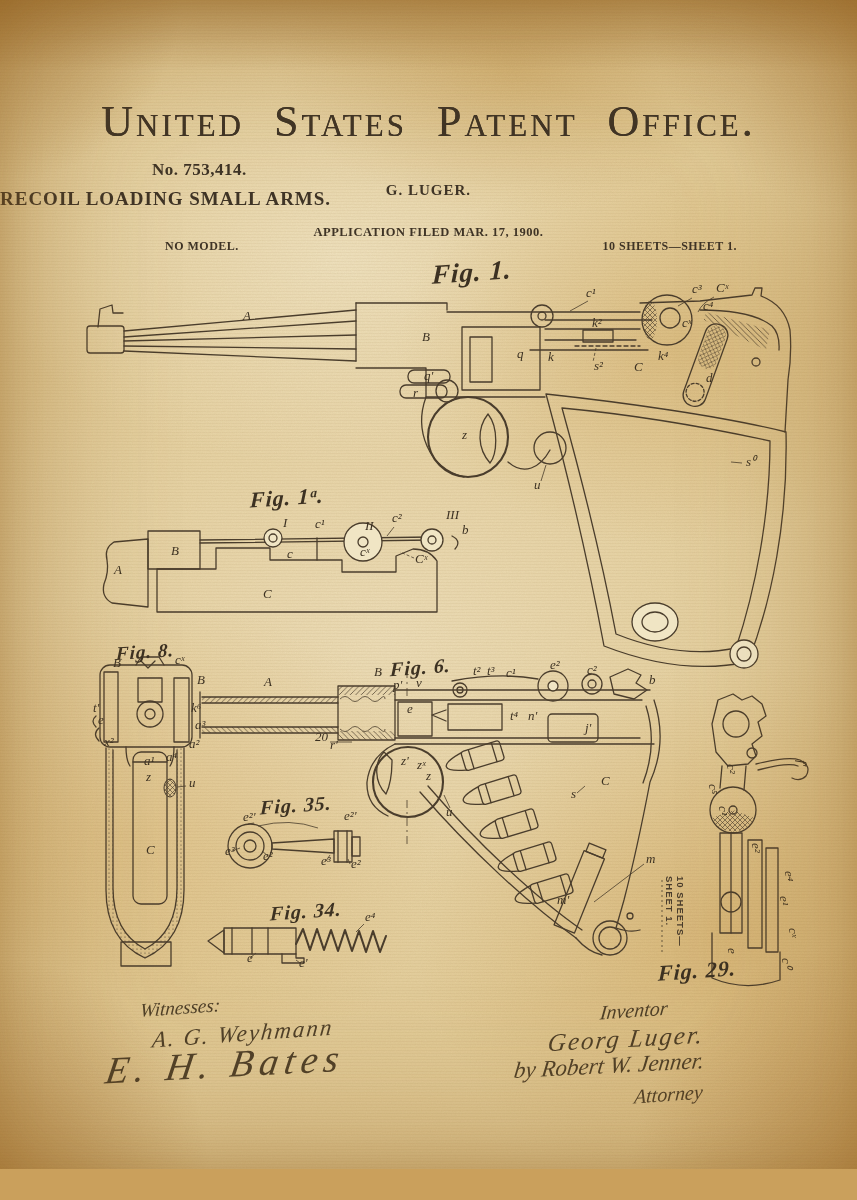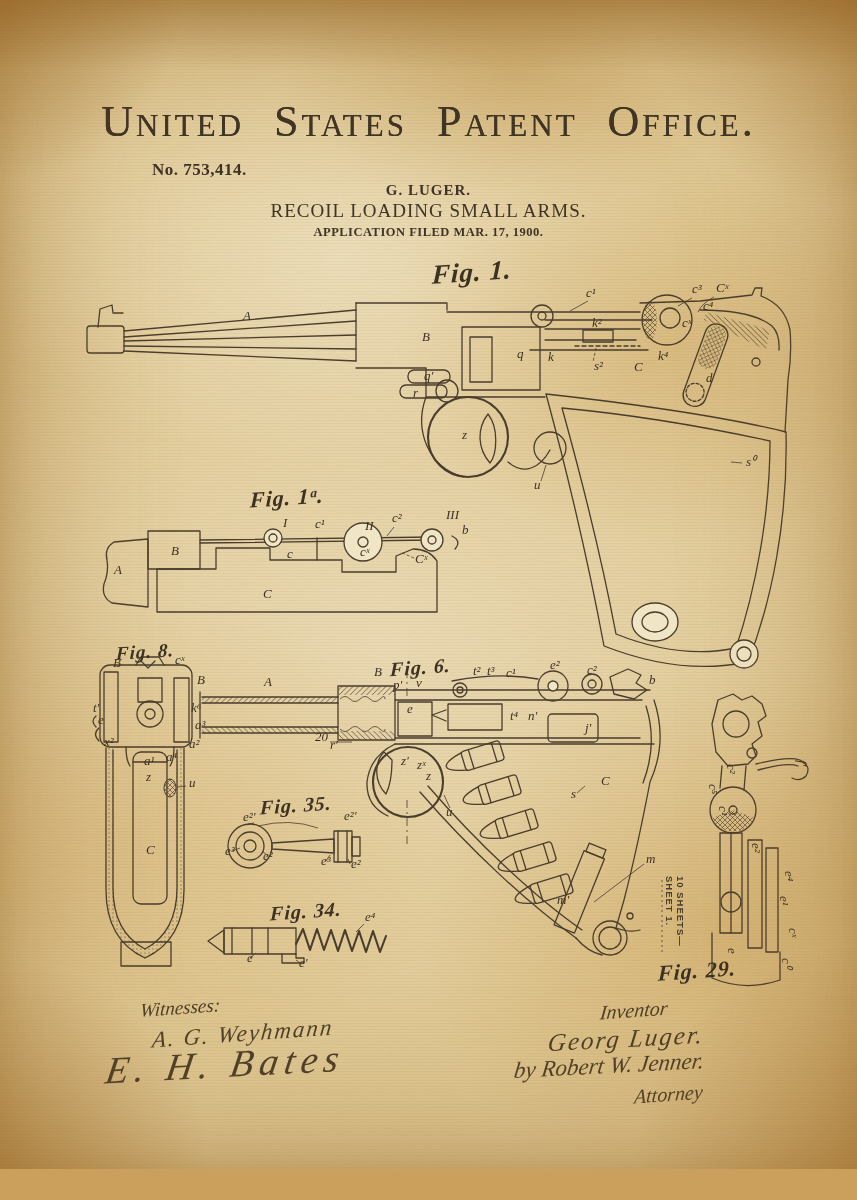--- a/index.html
+++ b/index.html
@@ -30,21 +30,21 @@
   .thin{stroke:#4a3d2c;fill:none;stroke-width:.8;}
   .pf{fill:#f0e5c4;}
   .plabel{font:italic 13px "Liberation Serif",serif;fill:#3c3122;}
   
   .hdr-office{position:absolute;top:96px;left:0;right:0;text-align:center;
     font-size:44px;font-variant:small-caps;letter-spacing:3px;word-spacing:16px;
     text-shadow:0 0 .5px #3f3426;}
   .hdr-row1{position:absolute;top:160px;left:152px;right:118px;display:flex;
     justify-content:space-between;font-weight:bold;font-size:17px;letter-spacing:.5px;text-align:center;}
   .hdr-inv{position:absolute;top:182px;left:0;right:0;text-align:center;font-weight:bold;font-size:15px;letter-spacing:1px;}
-  .hdr-ttl{position:absolute;top:200px;left:0;right:0;text-align:center;font-weight:normal;font-size:19px;letter-spacing:1px;}
+  .hdr-ttl{position:absolute;top:188px;left:0;right:0;text-align:left;font-weight:bold;font-size:19px;letter-spacing:1px;}
   .hdr-app{position:absolute;top:225px;left:0;right:0;text-align:center;font-weight:bold;font-size:12.5px;letter-spacing:.5px;}
   .hdr-row2{position:absolute;top:239px;left:165px;right:120px;display:flex;
     justify-content:space-between;font-weight:bold;font-size:12px;letter-spacing:.5px;}
   
   .cap{position:absolute;font-style:italic;font-weight:600;letter-spacing:1px;
     color:#3c3122;transform:rotate(-4deg) skewX(-6deg);}
   .cap-fig1{left:432px;top:257px;font-size:27px;}
   .cap-fig1a{left:250px;top:485px;font-size:22px;}
   .cap-fig8{left:116px;top:641px;font-size:19px;}
   .cap-fig6{left:390px;top:656px;font-size:20px;}
@@ -77,20 +77,24 @@
   </svg>
   <div class="scanlines"></div>
 
   <div class="hdr-office">United States Patent Office.</div>
   <div class="hdr-row1">
     <span>No. 753,414.</span>
   </div>
   <div class="hdr-inv">G. LUGER.</div>
   <div class="hdr-ttl">RECOIL LOADING SMALL ARMS.</div>
   <div class="hdr-app">APPLICATION FILED MAR. 17, 1900.</div>
+  <div class="hdr-row2">
+    <span>NO MODEL.</span>
+    <span>10 SHEETS—SHEET 1.</span>
+  </div>
 
   <svg class="art" viewBox="0 0 857 1200">
     <defs>
       <pattern id="xh" width="5" height="5" patternUnits="userSpaceOnUse">
         <path d="M0 0L5 5M5 0L0 5" stroke="#4a3d2c" stroke-width="0.6"></path>
         </pattern>
       <pattern id="dh" width="5.5" height="5.5" patternUnits="userSpaceOnUse">
         <path d="M0 5.5L5.5 0" stroke="#4a3d2c" stroke-width="0.7"></path>
         </pattern>
       <pattern id="dh2" width="5.5" height="5.5" patternUnits="userSpaceOnUse">

